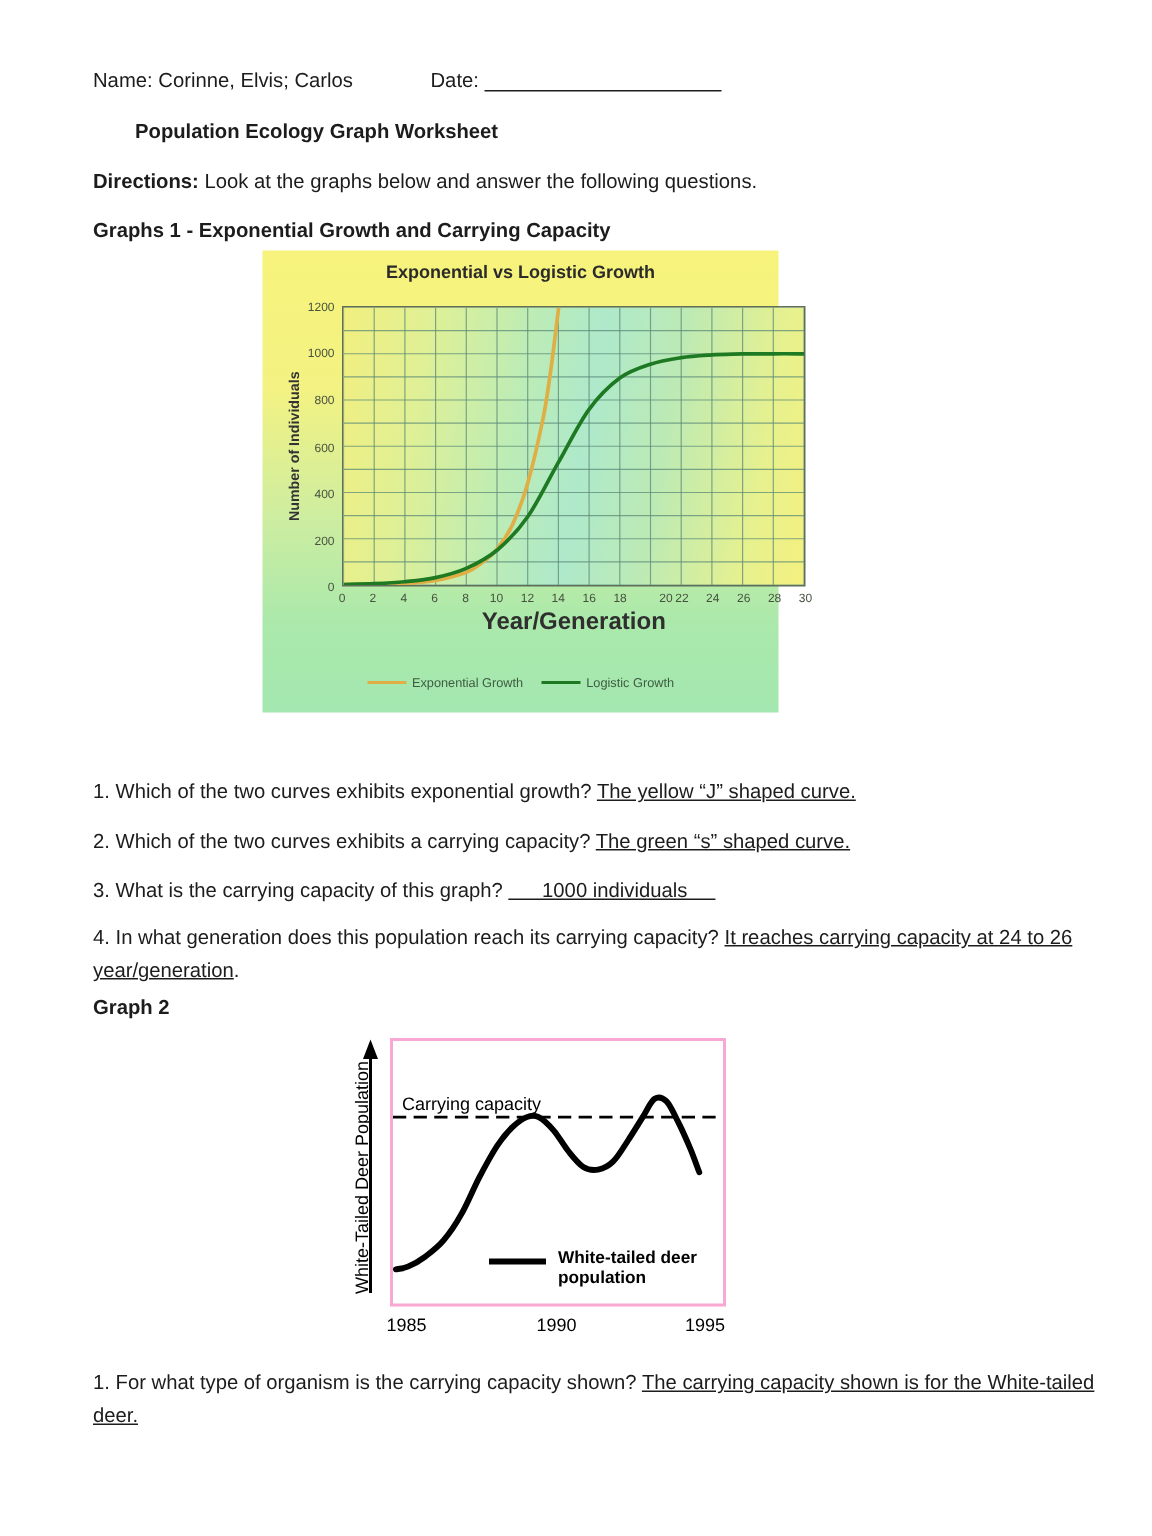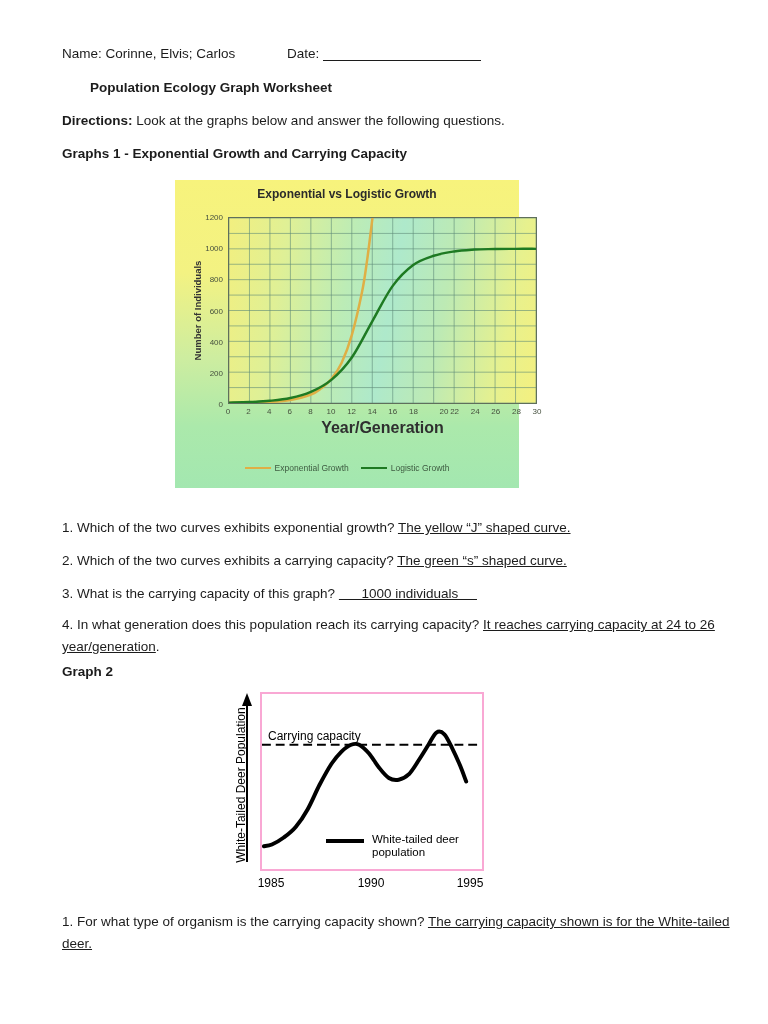--- a/index.html
+++ b/index.html
@@ -13,21 +13,21 @@
   
   .name-row { left:62px; top:46px; width:644px; }
   .date-wrap { position:absolute; left:225px; top:0; }
   .date-blank { display:inline-block; width:158px; border-bottom:1.5px solid #1c1c1c; height:14px; margin-left:4px; vertical-align:bottom; }
   .ws-title { left:62px; top:80px;padding-left:28px; }
   .directions { left:62px; top:113px; }
   .g1-heading { left:62px; top:146px; }
   .g2-heading { left:62px; top:664px; }
 
   
-  .chart1 { left:175px; top:180px; width:344px; height:308px;
+  .chart1 { left:175px; top:167px; width:344px; height:308px;
     background:linear-gradient(180deg,#f7f37c 0%,#f3f282 30%,#cdeda0 58%,#abe9ab 80%,#a3e7b0 100%); }
   .c1-title { left:0; top:7px; width:100%; text-align:center; font-size:12px; font-weight:bold; color:#2b2b2b; }
   .c1-plot { left:53px; top:37px; width:309px; height:187px; border:1px solid #5f6f5c; overflow:hidden;
     background:linear-gradient(100deg,#f2ef7f 0%,#dff096 18%,#bcecb6 38%,#aee9cb 52%,#bdeab4 68%,#e7f18e 88%,#f4f07f 100%); }
   .c1-plot svg { position:absolute; left:0; top:0; width:100%; height:100%; }
   .c1-yticks { left:0; top:37px; width:48px; height:187px; font-size:8px; color:#46513f; }
   .c1-yticks span { position:absolute; right:0;text-align:center; }
   .c1-xticks { left:53px; top:227px; width:309px; height:10px; font-size:8px; color:#46513f; }
   .c1-xticks span { position:absolute; transform:translateX(-50%); }
   .c1-ylabel { left:-47px; top:124px; width:140px; height:13px; transform:rotate(-90deg);
@@ -44,21 +44,21 @@
   .qg2 { top:911px; }
 
   
   .chart2 { left:225px; top:690px; width:262px; height:205px; }
   .c2-ylabel { left:-72px; top:88px; width:176px; height:14px; transform:rotate(-90deg);
     text-align:center; font-size:12px; color:#000; }
   .c2-arrow { left:16px; top:2px; width:12px; height:174px; }
   .c2-box { left:35px; top:2px; width:224px; height:179px; border:2px solid #f9a8d4; background:#fff; }
   .c2-box svg { position:absolute; left:0; top:0; width:100%; height:100%; }
   .cc-label { position:absolute; left:6px; top:35px; font-size:12px; color:#000; background:transparent; }
-  .c2-legend { position:absolute; left:64px; top:139px; display:flex; align-items:flex-start; }
+  .c2-legend { position:absolute; left:64px; top:139px; display:flex; align-items:flex-start;font-weight:bold; }
   .c2-legend .sw2 { width:38px; height:4px; background:#000; margin-top:6px; margin-right:8px; }
   .c2-legend .lg-txt { font-size:11.5px; line-height:13px; color:#000; }
   .c2-xticks { left:0; top:186px; width:262px; height:14px; font-size:12px; color:#000; }
   .c2-xticks span { position:absolute; transform:translateX(-50%); }
   .t1985 { left:46px; } .t1990 { left:146px; } .t1995 { left:245px; }
 </style>
 </head>
 <body>
 
 <div class="page">

